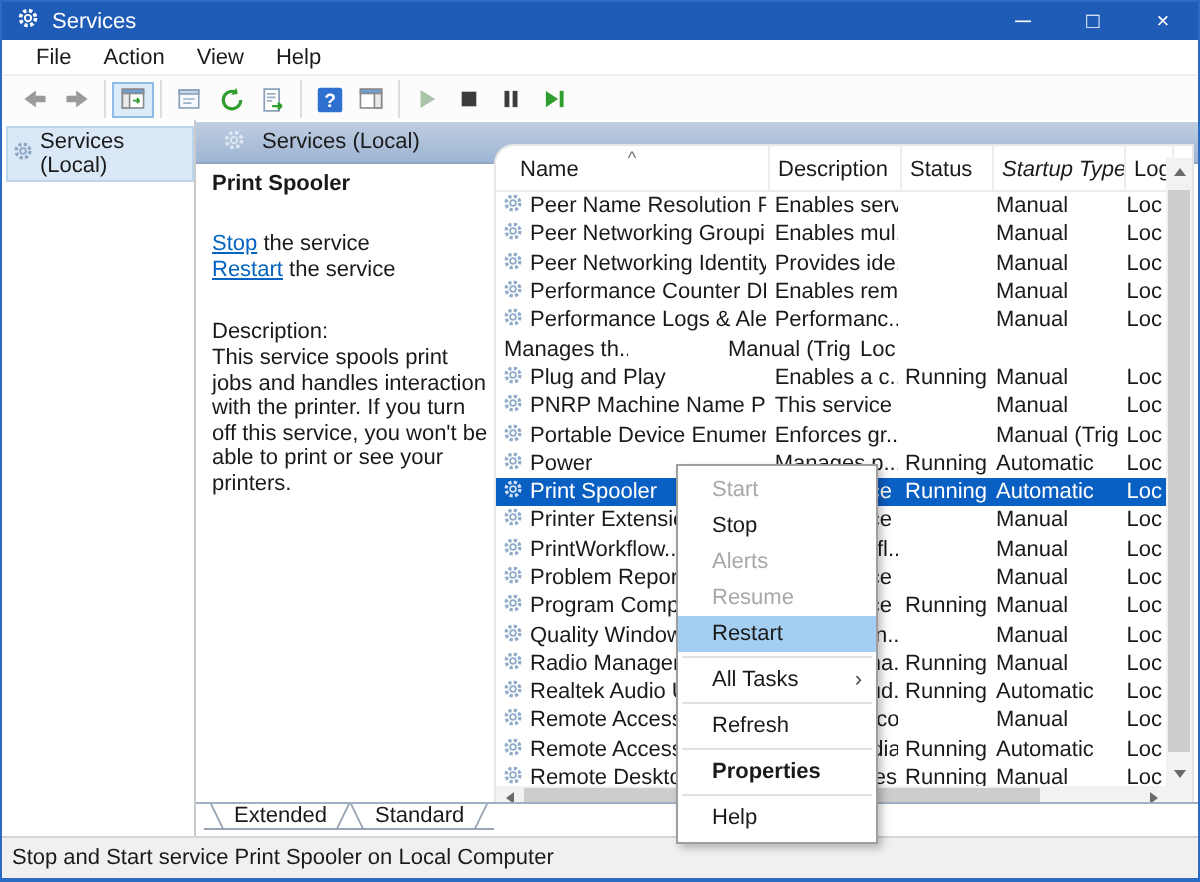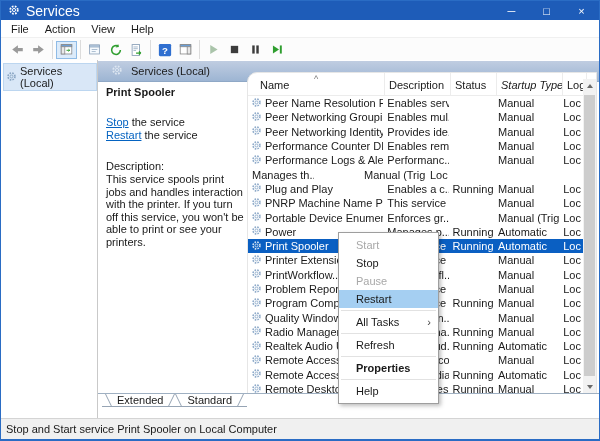--- a/index.html
+++ b/index.html
@@ -2,26 +2,26 @@
 <html><head>
 <meta charset="utf-8">
 <style>
   html,body{margin:0;padding:0;background:#fff;}
   .window{position:relative;width:600px;height:441px;box-sizing:border-box;
     border:1px solid #2a6cc4;border-bottom:2px solid #2a6cc4;overflow:hidden;
     font-family:"Liberation Sans",sans-serif;font-size:11px;color:#1a1a1a;background:#fff;}
 
   
   .titlebar{height:19px;background:#1e5cb8;display:flex;align-items:center;padding-left:7px;gap:6px;color:#fff;}
-  .titlebar .app-title{font-size:14px;}
+  .titlebar .app-title{font-size:11px;}
   .win-controls{margin-left:auto;display:flex;height:100%;}
   .win-btn{width:35px;display:flex;align-items:center;justify-content:center;font-size:11px;color:#fff;}
 
   
-  .menubar{height:17px;background:#fff;display:flex;align-items:center;padding-left:2px;border-bottom:1px solid #f0f0f0;}
+  .menubar{height:17px;background:#fff;display:flex;align-items:center;padding-left:9px;border-bottom:1px solid #f0f0f0;}
   .menu-item{padding:1px 8px;}
 
   
   .toolbar{height:23px;background:#fcfcfc;border-bottom:1px solid #d6d6d6;display:flex;align-items:center;padding-left:3px;}
   .tb-group{display:flex;align-items:center;height:19px;padding:0 3px;border-right:1px solid #dcdcdc;}
   .tb-group:last-child{border-right:none;}
   .tb-icon{width:21px;height:18px;display:flex;align-items:center;justify-content:center;box-sizing:border-box;}
   .tb-icon.active{background:#dcebfa;border:1px solid #8fbbe6;}
   .tb-icon svg{display:block;}
 
@@ -66,21 +66,21 @@
   .tri.up{border-bottom:4px solid #6a6a6a;}
   .tri.down{border-top:4px solid #6a6a6a;}
   .tri.left{border-top:3.5px solid transparent;border-bottom:3.5px solid transparent;border-right:4px solid #6a6a6a;border-left:none;}
   .tri.right{border-top:3.5px solid transparent;border-bottom:3.5px solid transparent;border-left:4px solid #6a6a6a;border-right:none;}
   .hscroll{position:absolute;left:0;right:13px;bottom:0;height:12px;background:#f2f2f2;}
   .hthumb{position:absolute;top:1px;bottom:1px;left:14px;width:258px;background:#cdcdcd;}
   .hsarr{position:absolute;top:0;width:13px;height:12px;display:flex;align-items:center;justify-content:center;}
   .corner{position:absolute;right:0;bottom:0;width:13px;height:12px;background:#f2f2f2;}
 
   
-  .tab-strip{position:absolute;left:0;right:0;bottom:12px;height:12px;background:#fff;
+  .tab-strip{position:absolute;left:0;right:0;bottom:4px;height:12px;background:#fff;
     border-top:1px solid #9fb0c2;display:flex;padding-left:4px;}
   .tab{position:relative;height:12px;line-height:12px;padding:0 15px;margin-right:-6px;
     border-bottom:1px solid #96a4b4;}
   .tab::before{content:"";position:absolute;left:3px;top:0;bottom:0;width:1px;background:#96a4b4;
     transform:skewX(26deg);transform-origin:top;}
   .tab::after{content:"";position:absolute;right:3px;top:0;bottom:0;width:1px;background:#96a4b4;
     transform:skewX(-26deg);transform-origin:top;}
 
   
   .status-bar{position:absolute;left:0;right:0;bottom:0;height:21px;background:#f0f0f0;
@@ -712,21 +712,22 @@
     </div>
   </div>
 
   <div class="status-bar">
     <span>Stop and Start service Print Spooler on Local Computer</span>
   </div>
 
   <div class="context-menu" id="context-menu">
       <div class="cm-item disabled"><span>Start</span></div>
       <div class="cm-item"><span>Stop</span></div>
-      <div class="cm-item disabled"><span>Pause</span></div>
+      <div class="cm-item disabled"><span>Alerts</span></div>
+      <div class="cm-item disabled"><span>Resume</span></div>
       <div class="cm-item highlighted"><span>Restart</span></div>
       <div class="cm-sep"></div>
       <div class="cm-item"><span>All Tasks</span><span class="cm-sub">›</span></div>
       <div class="cm-sep"></div>
       <div class="cm-item"><span>Refresh</span></div>
       <div class="cm-sep"></div>
       <div class="cm-item bold"><span>Properties</span></div>
       <div class="cm-sep"></div>
       <div class="cm-item"><span>Help</span></div>
     </div>

